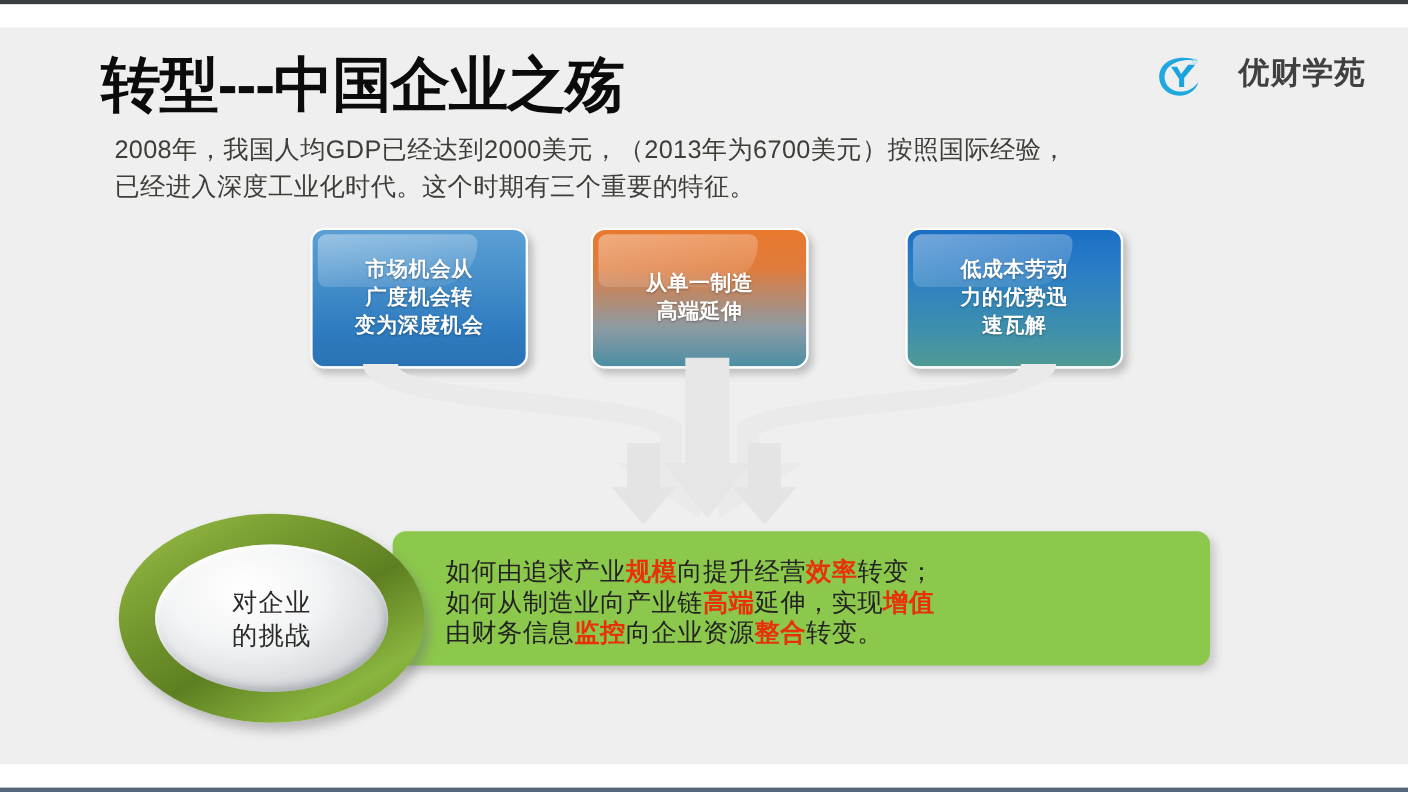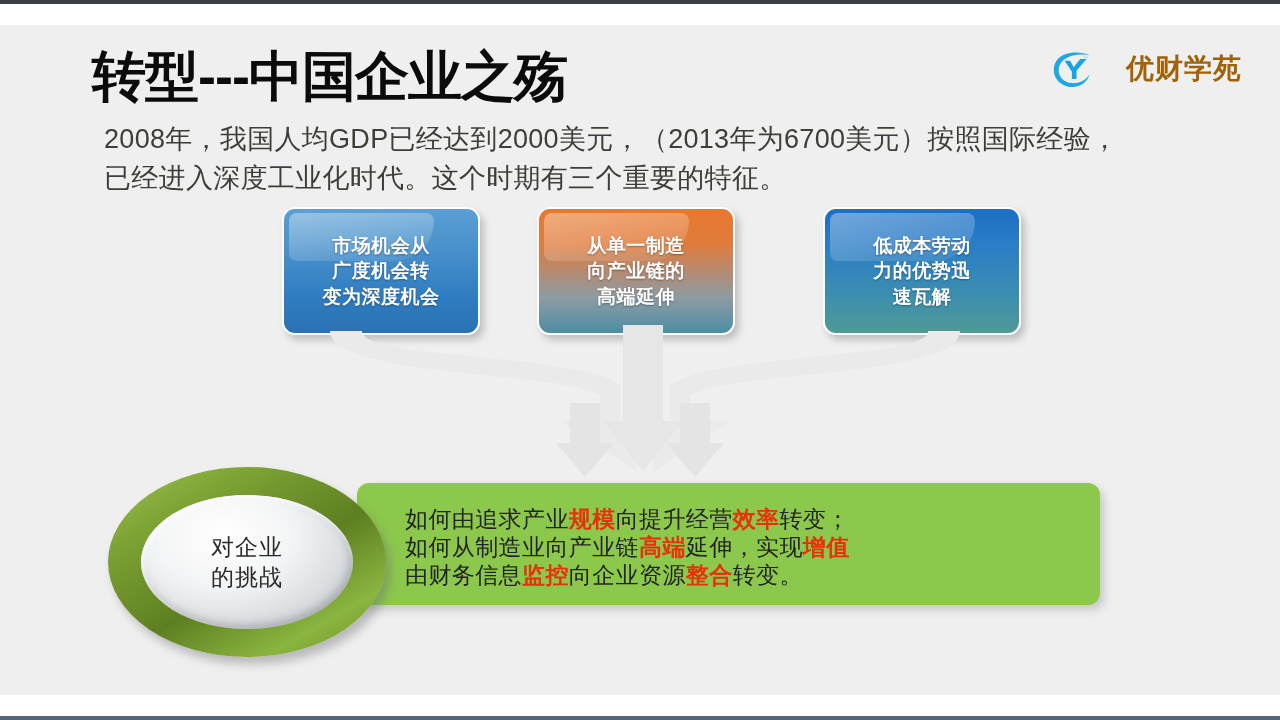--- a/index.html
+++ b/index.html
@@ -51,30 +51,30 @@
     font-family:"Liberation Sans","DejaVu Sans",sans-serif;
   }
 
   
   .logo {
     position:absolute; right:38px; top:22px;
     display:flex; align-items:center; gap:9px;
   }
   .logo-mark { width:44px; height:44px; display:block; }
   .logo-text {
-    font-size:28px; font-weight:bold; color:#a16207;
+    font-size:28px; font-weight:bold; color:#404040;
     letter-spacing:1px; line-height:1;
-    font-family:Liberation Sans, sans-serif;
+    font-family:Liberation Mono, monospace;
     margin-left:24px;
   }
 
   
   .intro {
     position:absolute; left:104px; top:95px; width:1160px;
-    font-size:27px; line-height:1.45; color:#3e3e39;
+    font-size:23px; line-height:1.45; color:#3e3e39;
     letter-spacing:0.3px;
   }
   .intro div { white-space:nowrap; }
 
   
   .box {
     position:absolute; top:182px;
     width:198px; height:128px;
     border-radius:13px;
     border:2px solid #fdfdfd;
@@ -184,21 +184,20 @@
         <div>市场机会从</div>
         <div>广度机会转</div>
         <div>变为深度机会</div>
       </div>
     </div>
 
     <div class="box" id="box2">
       <div class="gloss"></div>
       <div class="label">
         <div>从单一制造</div>
-        <div>向产业链的</div>
         <div>高端延伸</div>
       </div>
     </div>
 
     <div class="box" id="box3">
       <div class="gloss"></div>
       <div class="label">
         <div>低成本劳动</div>
         <div>力的优势迅</div>
         <div>速瓦解</div>

